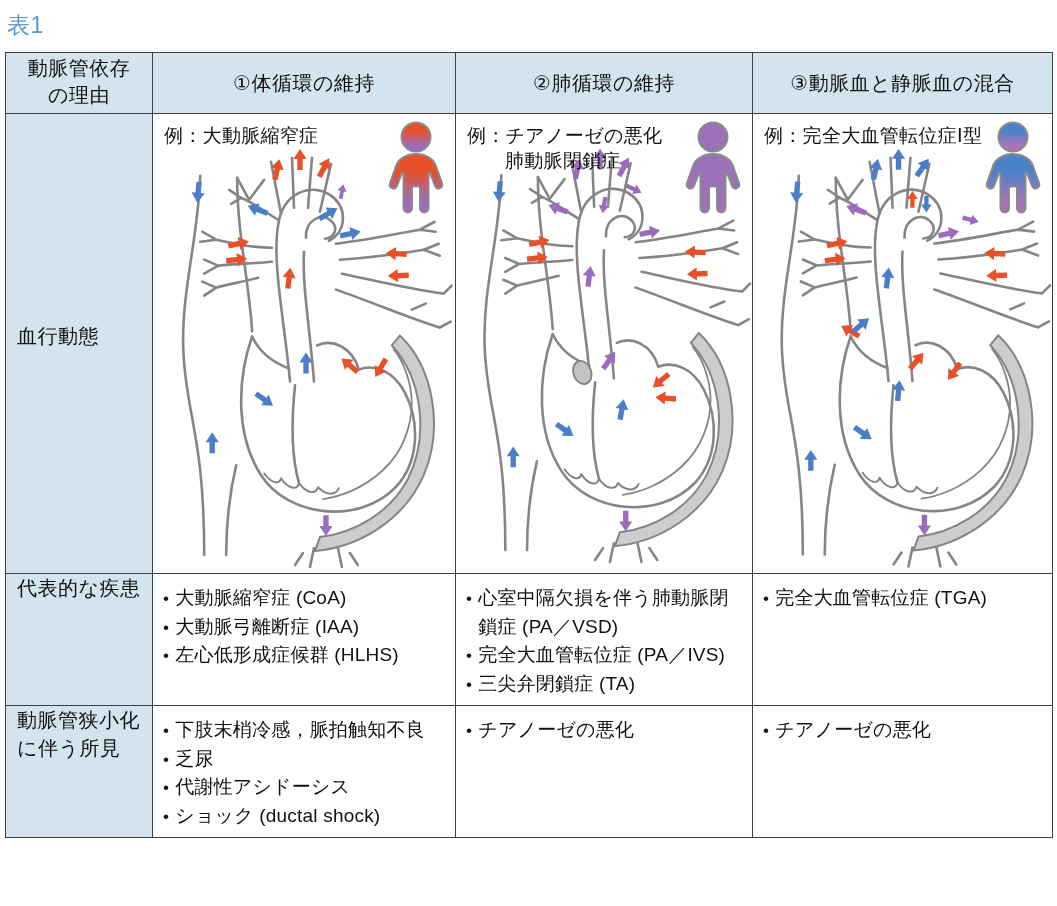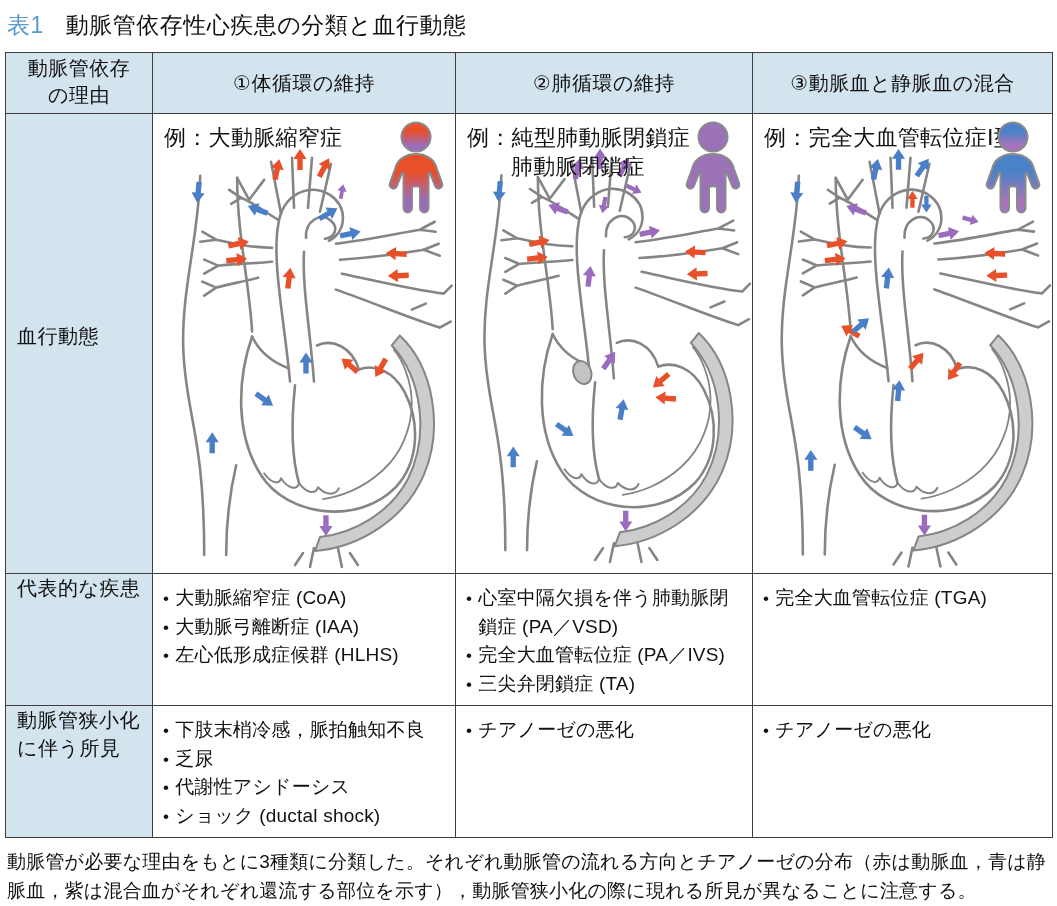--- a/index.html
+++ b/index.html
@@ -18,21 +18,21 @@
     font-size:23px;font-weight:normal;letter-spacing:.5px;}
   .title-tag{color:var(--title-tag);}
   table.main{border-collapse:collapse;table-layout:fixed;width:1047px;}
   th,td{border:1.5px solid var(--border);}
   tr.hdr th{height:61px;background:var(--header-bg);font-size:20px;font-weight:normal;
     text-align:center;vertical-align:middle;letter-spacing:.5px;}
   th.corner{white-space:pre-line;font-size:19px;line-height:1.35;font-family:Liberation Mono, monospace;}
   .rowlabel{background:var(--header-bg);font-size:20px;text-align:left;
     vertical-align:middle;padding:0 6px 16px 11px;white-space:pre-line;line-height:1.4;letter-spacing:.5px;}
   tr.hemo .hemo-cell{height:460px;position:relative;vertical-align:top;padding:0;}
-  .example{position:absolute;top:9px;left:11px;font-size:22px;line-height:1.32;z-index:2;letter-spacing:.3px;}
+  .example{position:absolute;top:9px;left:11px;font-size:19px;line-height:1.32;z-index:2;letter-spacing:.3px;}
   .exline.wrap{padding-left:2em;}
   .person{position:absolute;top:7px;right:7px;width:64px;height:96px;z-index:2;}
   .diagram{position:absolute;left:0;top:0;width:100%;height:100%;z-index:1;}
   tr.dis td, tr.find td{vertical-align:top;}
   tr.dis td{height:126px;}
   tr.find td{height:127px;margin-top:48px;}
   .list{padding:9px 6px 6px 9px;font-size:19px;line-height:1.5;letter-spacing:.2px;}
   .li{display:flex;}
   .li .bullet{flex:0 0 .72em;font-size:17px;padding-top:2px;}
   .footnote{font-size:19px;line-height:1.5;margin:10px 2px 0 2px;letter-spacing:.2px;}
@@ -86,21 +86,20 @@
         <path d="M196,440 L204,452"></path>
     </g>
     <path id="person-body" d="M32,33 C21,33 13,39 11,48 L6,62 C4.5,67 11,70 13,65 L18,52 C18.5,51 19.5,51 19.5,52 L19.5,87 C19.5,93 28,93 28,87 L28,67 C28,64.5 36,64.5 36,67 L36,87 C36,93 44.5,93 44.5,87 L44.5,52 C44.5,51 45.5,51 46,52 L51,65 C53,70 59.5,67 58,62 L53,48 C51,39 43,33 32,33 Z"></path>
   </defs>
 </svg>
 
 <div class="page">
 
   <div class="title-row">
     <span class="title-tag">表1</span>
-    <span class="title-text">動脈管依存性心疾患の分類と血行動態</span>
   </div>
 
   <table class="main">
     <colgroup>
       <col style="width:147px">
         <col style="width:303px">
         <col style="width:297px">
         <col style="width:300px">
     </colgroup>
     <tbody>
@@ -152,21 +151,21 @@
                 <path d="M-10,-2.7 L1,-2.7 L1,-6.6 L11,0 L1,6.6 L1,2.7 L-10,2.7 Z" transform="translate(227,254) rotate(120) scale(1)" fill="#e8502a"></path>
                 <path d="M-10,-2.7 L1,-2.7 L1,-6.6 L11,0 L1,6.6 L1,2.7 L-10,2.7 Z" transform="translate(110,286) rotate(35) scale(1)" fill="#4a7fc8"></path>
                 <path d="M-10,-2.7 L1,-2.7 L1,-6.6 L11,0 L1,6.6 L1,2.7 L-10,2.7 Z" transform="translate(58,330) rotate(-90) scale(1)" fill="#4a7fc8"></path>
                 <path d="M-10,-2.7 L1,-2.7 L1,-6.6 L11,0 L1,6.6 L1,2.7 L-10,2.7 Z" transform="translate(172,412) rotate(90) scale(1)" fill="#9b6cbd"></path>
               </g>
         </svg>
       </td>
 
       <td class="hemo-cell">
         <div class="example">
-              <div class="exline">例：純型肺動脈閉鎖症</div>
+              <div class="exline">例：チアノーゼの悪化</div>
               <div class="exline wrap">肺動脈閉鎖症</div>
             </div>
         <svg class="person" viewBox="0 0 64 96">
           <defs>
                 <linearGradient id="pg1" x1="0" y1="0" x2="0" y2="1">
             <stop offset="0.3" stop-color="#9b72b8"></stop>
                   <stop offset="0.8" stop-color="#9b72b8"></stop>
           </linearGradient>
               </defs>
           <g fill="url(#pg1)" stroke="#8a8a8a" stroke-width="2">
@@ -328,14 +327,13 @@
               <div class="li">
                 <span class="bullet">•</span>
                 <span>チアノーゼの悪化</span>
               </div>
             </div>
           </td>
     </tr>
     </tbody>
   </table>
 
-  <p class="footnote">動脈管が必要な理由をもとに3種類に分類した。それぞれ動脈管の流れる方向とチアノーゼの分布（赤は動脈血，青は静脈血，紫は混合血がそれぞれ還流する部位を示す），動脈管狭小化の際に現れる所見が異なることに注意する。</p>
 </div>
 
 </body></html>

